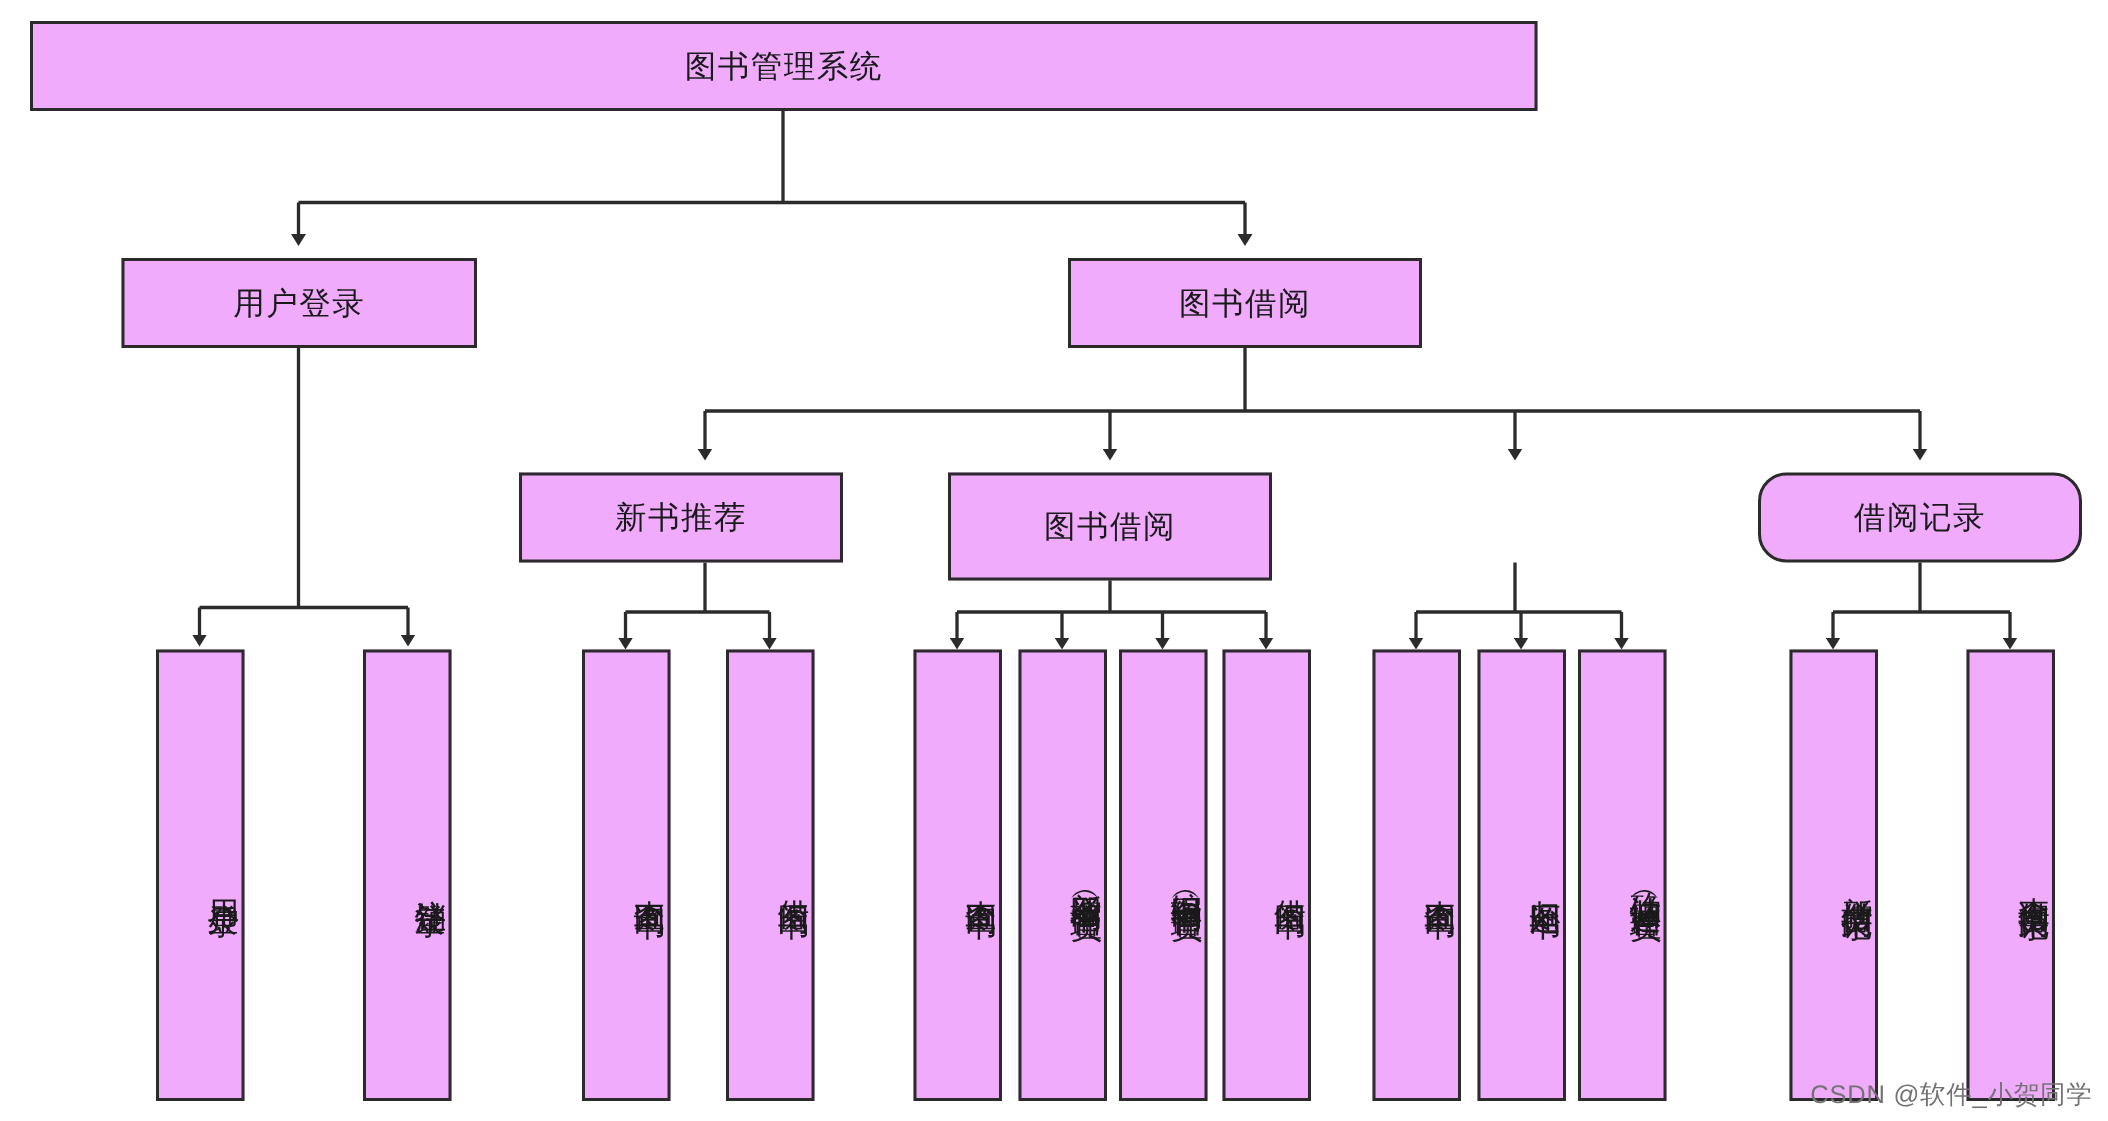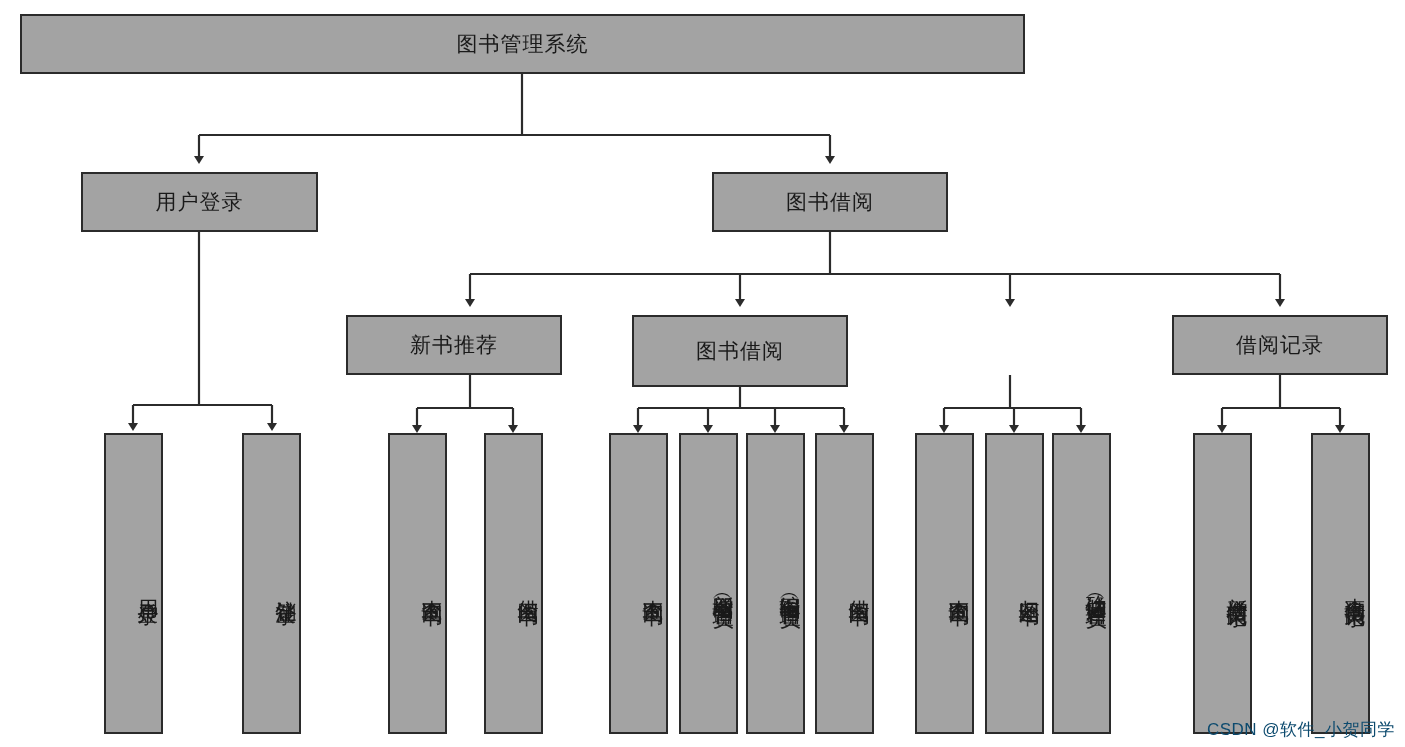--- a/index.html
+++ b/index.html
@@ -14,21 +14,21 @@
     position: relative;
     width: 1405px;
     height: 747px;
     background: #ffffff;
     overflow: hidden;
   }
   .node {
     position: absolute;
     box-sizing: border-box;
     border: 2px solid #2b2b2b;
-    background: #a3a3a3;
+    background: #f0abfc;
     display: flex;
     align-items: center;
     justify-content: center;
     color: #1a1a1a;
   }
   .node-h {
     font-size: 21px;
     letter-spacing: 1px;
     white-space: nowrap;
   }
@@ -56,21 +56,21 @@
     top: 0;
     width: 1405px;
     height: 747px;
     pointer-events: none;
   }
   .watermark {
     position: absolute;
     right: 10px;
     bottom: 6px;
     font-size: 17px;
-    color: #0c4a6e;
+    color: #737373;
     white-space: nowrap;
     letter-spacing: 0.5px;
   }
 </style>
 </head>
 <body>
 
 <div id="canvas">
 
   <svg class="links" viewBox="0 0 1405 747">
@@ -133,21 +133,21 @@
   <div class="node node-h" style="left:712px; top:172px; width:236px; height:60px;">
     <span>图书借阅</span>
   </div>
 
   <div class="node node-h" style="left:346px; top:315px; width:216px; height:60px;">
     <span>新书推荐</span>
   </div>
   <div class="node node-h" style="left:632px; top:315px; width:216px; height:72px;">
     <span>图书借阅</span>
   </div>
-  <div class="node node-h" style="left:1172px; top:315px; width:216px; height:60px;">
+  <div class="node node-h" style="left:1172px; top:315px; width:216px; height:60px;border-radius:19px;">
     <span>借阅记录</span>
   </div>
 
   <div class="node node-v" style="left:104px; top:433px; width:59px; height:301px;">
     <span>用户登录</span>
   </div>
   <div class="node node-v" style="left:242px; top:433px; width:59px; height:301px;">
     <span>注销登录</span>
   </div>
 

